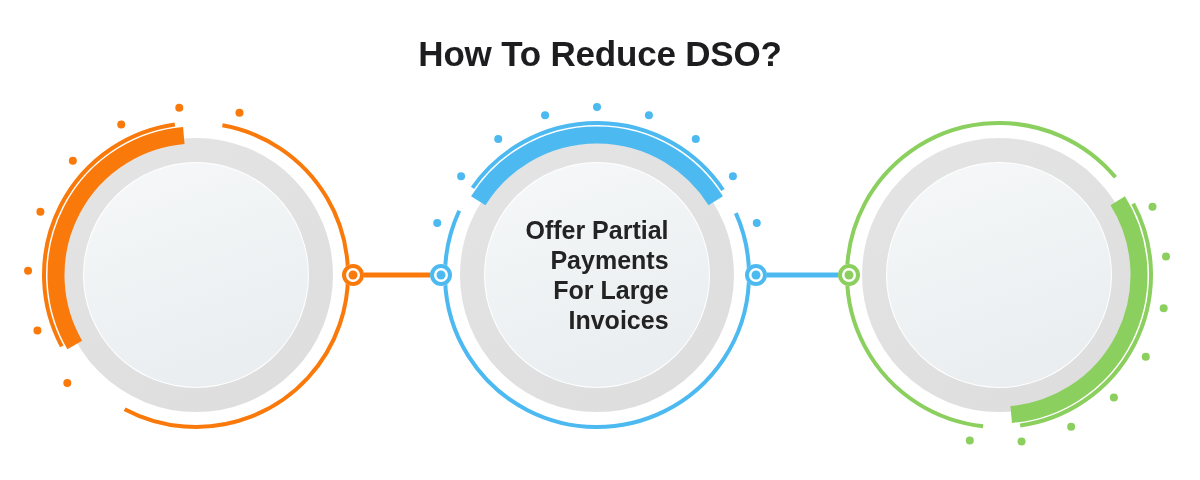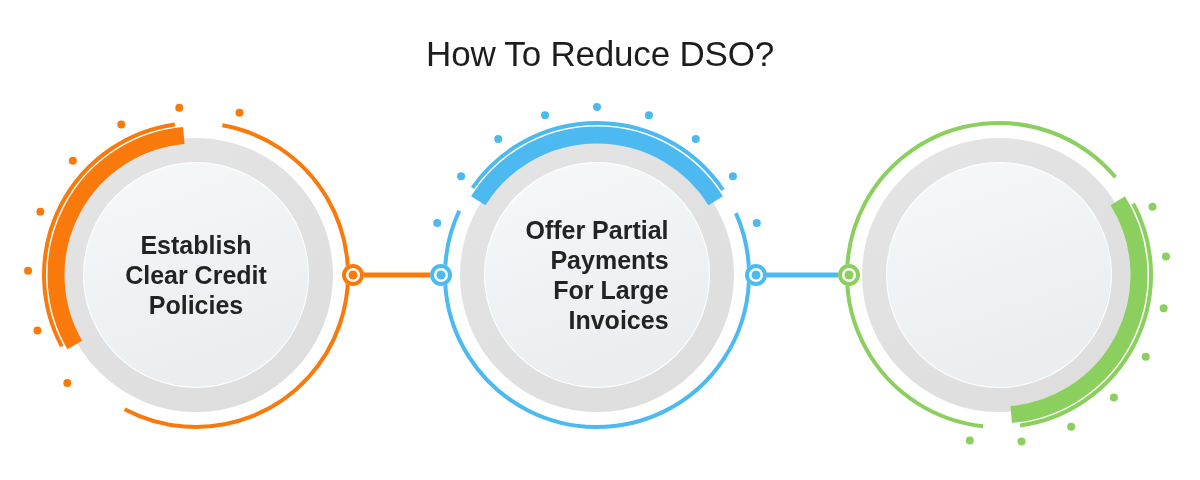--- a/index.html
+++ b/index.html
@@ -13,21 +13,21 @@
   }
   #infographic{
     position:relative;
     width:1200px;height:480px;
   }
   .page-title{
     position:absolute;
     top:34px;left:0;width:1200px;
     text-align:center;
     font-size:35px;
-    font-weight:normal;
+    font-weight:bold;
     color:#1d1d1f;
     letter-spacing:-0.2px;
     font-family:"Liberation Sans","DejaVu Sans",sans-serif;
   }
   svg.stage{
     position:absolute;
     top:0;left:0;
     width:1200px;height:480px;
   }
   .node-text{
@@ -132,21 +132,18 @@
           <circle cx="756" cy="275" r="11" fill="#ffffff"></circle>
           <circle cx="756" cy="275" r="9" fill="none" stroke="#4cbaf0" stroke-width="4"></circle>
           <circle cx="756" cy="275" r="4.5" fill="#4cbaf0"></circle>
           <circle cx="849" cy="275" r="11" fill="#ffffff"></circle>
           <circle cx="849" cy="275" r="9" fill="none" stroke="#8bcf5e" stroke-width="4"></circle>
           <circle cx="849" cy="275" r="4.5" fill="#8bcf5e"></circle>
         </g>
       </g>
   </svg>
 
-  <div class="node-text" id="label-0" style="left: 91px; top: 205px; width: 210px; height: 140px;">Establish
-Clear Credit
-Policies</div>
   <div class="node-text" id="label-1" style="left: 492px; top: 205px; width: 210px; height: 140px; text-align: right;">Offer Partial
 Payments
 For Large
 Invoices</div>
 
 </div>
 
 </body></html>

